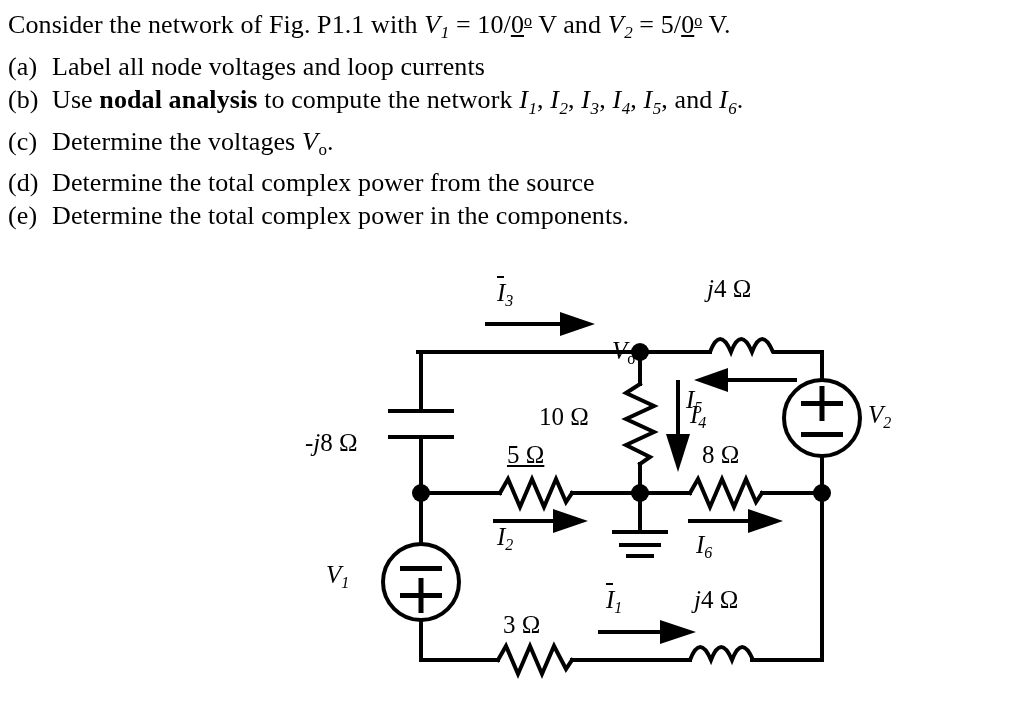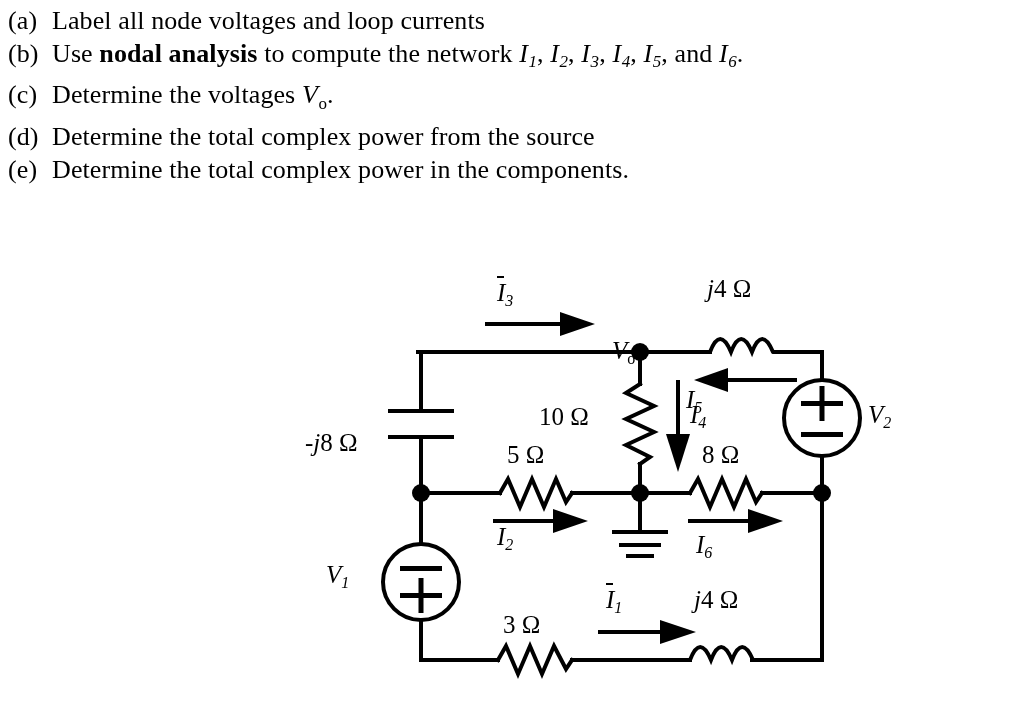--- a/index.html
+++ b/index.html
@@ -53,20 +53,23 @@
   .bar::before{
     content:"";position:absolute;left:0px;right:1px;top:-4px;
     border-top:2px solid #000;
   }
 </style>
 </head>
 <body>
 
 <div id="problem-text">
 
+  <div class="prob-line first">
+    <span>Consider the network of Fig. P1.1 with </span><var>V</var><span class="sub">1</span><span> = 10/</span><span class="angle">0</span><span class="deg angle">o</span><span> V and </span><var>V</var><span class="sub">2</span><span> = 5/</span><span class="angle">0</span><span class="deg angle">o</span><span> V.</span>
+  </div>
 
   <div class="prob-line item">
     <span class="item-tag">(a)</span>
     <span class="item-body">Label all node voltages and loop currents</span>
   </div>
 
   <div class="prob-line item">
     <span class="item-tag">(b)</span>
     <span class="item-body"><span>Use </span><span class="bold-u">nodal analysis</span><span> to compute the  network </span><span><var>I</var><span class="sub">1</span>, <var>I</var><span class="sub">2</span>, <var>I</var><span class="sub">3</span>, <var>I</var><span class="sub">4</span>, <var>I</var><span class="sub">5</span>, and <var>I</var><span class="sub">6</span>.</span></span>
   </div>
@@ -194,21 +197,21 @@
   <span class="lbl" style="left:686px;top:125px;"><span class="u">I</span><span class="s">5</span></span>
 
   <span class="lbl" style="left:868px;top:140px;"><span class="u">V</span><span class="s">2</span></span>
 
   <span class="lbl" style="left:305px;top:152px;margin-top:16px;">-<span class="u">j</span>8 Ω</span>
 
   <span class="lbl" style="left:539px;top:142px;">10 Ω</span>
 
   <span class="lbl" style="left:690px;top:140px;"><span class="u">I</span><span class="s">4</span></span>
 
-  <span class="lbl" style="left:507px;top:180px;">5 Ω</span>
+  <span class="lbl" style="left:507px;top:180px;text-decoration:underline;">5 Ω</span>
 
   <span class="lbl" style="left:702px;top:180px;">8 Ω</span>
 
   <span class="lbl" style="left:497px;top:262px;text-align:right;"><span class="bar"><span class="u">I</span></span><span class="s">2</span></span>
 
   <span class="lbl" style="left:696px;top:270px;"><span class="u">I</span><span class="s">6</span></span>
 
   <span class="lbl" style="left:326px;top:300px;"><span class="u">V</span><span class="s">1</span></span>
 
   <span class="lbl" style="left:503px;top:350px;">3 Ω</span>

